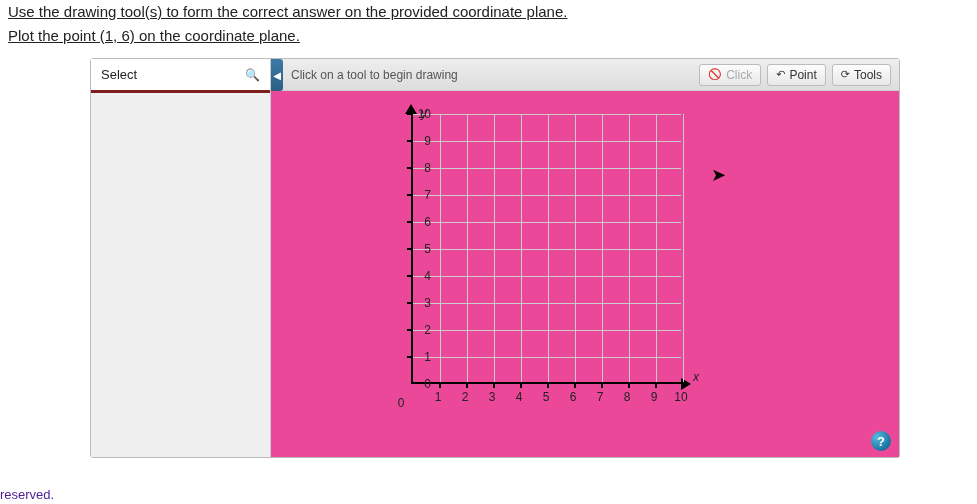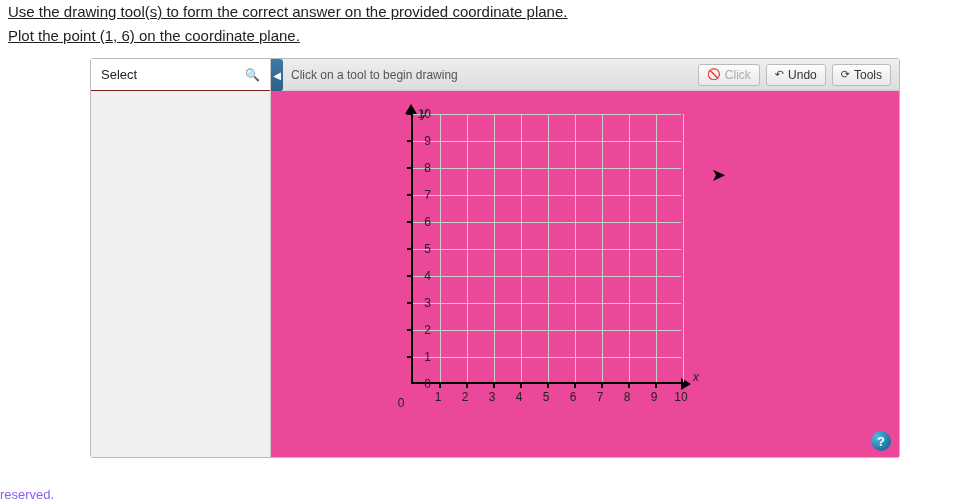--- a/index.html
+++ b/index.html
@@ -55,21 +55,21 @@
   color: #fff;
   font-size: 10px;
   display: flex;
   align-items: center;
   justify-content: center;
   border-radius: 0 3px 3px 0;
   z-index: 2;
 }
 .tool-row {
   background: #fff;
-  border-bottom: 1px solid #7f1d1d;
+  border-bottom: 3px solid #7f1d1d;
   padding: 8px 10px;
   font-size: 13px;
   display: flex;
   justify-content: space-between;
   align-items: center;
   cursor: pointer;
 }
 .tool-row .row-icon { font-size: 12px; color: #555; }
 .canvas-col {
   flex: 1;
@@ -150,21 +150,21 @@
   width: 20px; height: 20px;
   border-radius: 50%;
   background: radial-gradient(circle at 30% 30%, #5bd, #058);
   color: #fff; font-weight: bold; font-size: 13px;
   display: flex; align-items: center; justify-content: center;
   cursor: pointer;
 }
 .reserved {
   position: absolute;
   left: 0; bottom: 2px;
-  font-size: 13px; color: #8b5cf6;
+  font-size: 13px; color: #4c1d95;
 }
 </style>
 </head>
 <body>
 
 <div class="instructions">
   <div>Use the drawing tool(s) to form the correct answer on the provided coordinate plane.</div>
   <div>Plot the point (1, 6) on the coordinate plane.</div>
 </div>
 
@@ -184,21 +184,21 @@
   <div class="canvas-col">
     <div class="canvas-topbar">
       <div class="topbar-left">Click on a tool to begin drawing</div>
       <div class="topbar-right">
         <div class="tb-btn disabled">
           <span class="bicon">🚫</span>
           <span>Click</span>
         </div>
         <div class="tb-btn">
           <span class="bicon">↶</span>
-          <span>Undo</span>
+          <span>Point</span>
         </div>
         <div class="tb-btn">
           <span class="bicon">⟳</span>
           <span>Tools</span>
         </div>
       </div>
     </div>
 
     <div class="chart-area">
       <div class="axis-arrow-y"></div>

